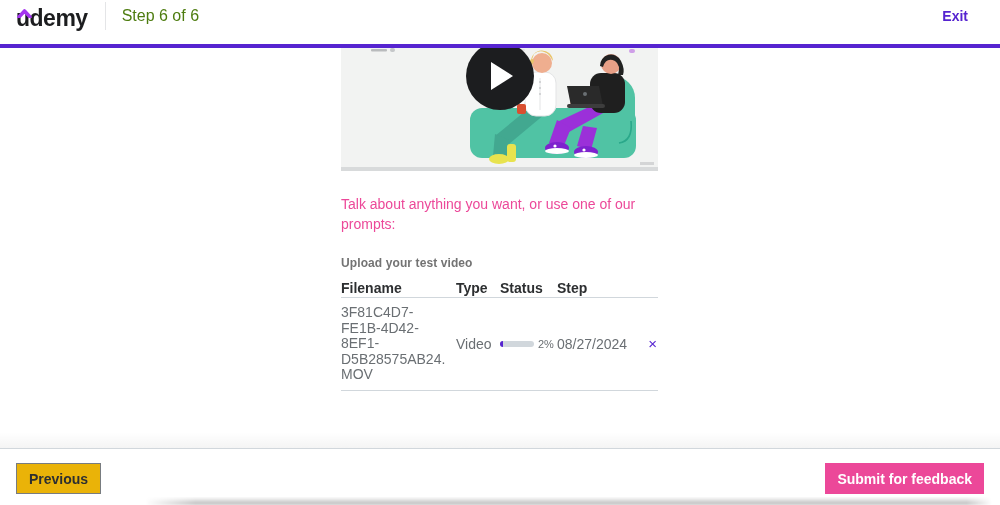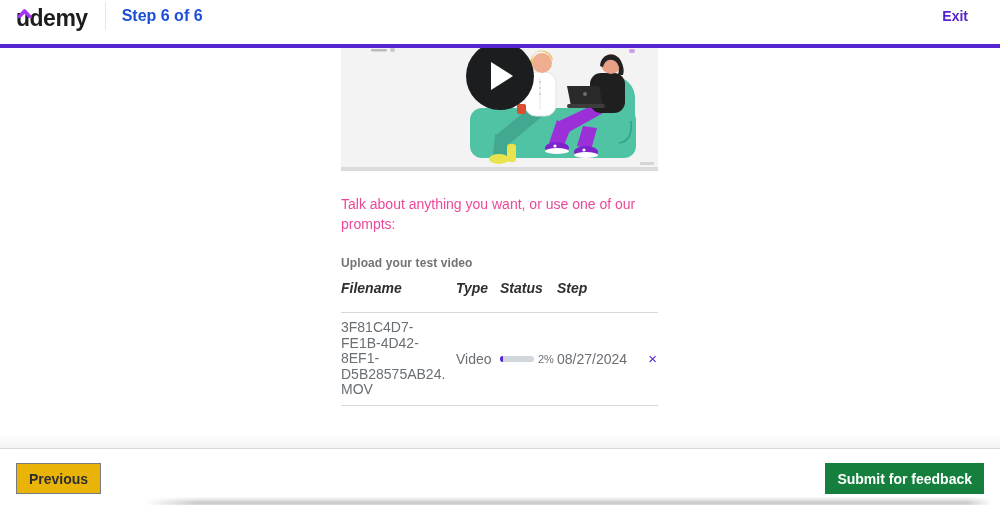--- a/index.html
+++ b/index.html
@@ -5,21 +5,21 @@
   * { margin:0; padding:0; box-sizing:border-box; }
   html,body { background:#fff; }
   body { font-family:"Liberation Sans", sans-serif; color:#2d2f31; }
   .page { position:relative; width:1000px; height:505px; background:#fff; overflow:hidden; }
 
   
   .header { position:absolute; top:0; left:0; right:0; height:32px; display:flex; align-items:center; background:#fff; }
   .logo { position:relative; margin-left:16px; font-size:23px; font-weight:700; letter-spacing:-0.5px; color:#1c1d1f; line-height:1; padding-top:4px; }
   .logo .caret { position:absolute; top:-4px; left:1px; width:15px; height:9px; }
   .header-divider { width:1px; height:28px; background:#e4e5e7; margin:0 16px 0 17px; }
-  .step-label { font-size:16px; color:#1d4ed8;font-weight:bold; }
+  .step-label { font-size:16px; color:#4d7c0f; }
   .header-spacer { flex:1; }
   .exit-link { margin-right:32px; font-size:14px; font-weight:700; color:#5624d0; cursor:pointer; background:none; border:none; font-family:inherit; }
   .progress-bar { position:absolute; top:44px; left:0; width:100%; height:4px; }
 
   
   .content { position:absolute; left:341px; top:48px; width:317px; }
 
   .video-box { position:relative; width:317px; height:123px; background:#f2f3f2; overflow:hidden; cursor:pointer; }
   .video-box svg { display:block; }
   .play-btn { position:absolute; left:125px; top:-6px; width:68px; height:68px; border-radius:50%; background:#1c1d1f; border:none; cursor:pointer; }
@@ -29,21 +29,21 @@
 
   .intro { margin-top:24px; font-size:14px; line-height:1.4; color:#ec4899; }
   .prompts { margin-top:12px; margin-left:21px; font-size:14px; color:#2d2f31; }
   .prompts li { margin-top:5px; line-height:1.35; }
 
   .upload-heading { margin-top:22px; font-size:12px; font-weight:700; color:#737373; letter-spacing:0.1px; }
 
   
   .upload-table { margin-top:10px; width:317px; }
   .t-head, .t-row { display:grid; grid-template-columns:115px 44px 57px 86px 1fr; align-items:center; }
-  .t-head { border-bottom:1px solid #d1d7dc; padding:0 0 16px 0;font-style:italic; }
+  .t-head { border-bottom:1px solid #d1d7dc; padding:0 0 1px 0; }
   .t-head > div { font-size:14px; font-weight:700; color:#2d2f31; }
   .t-row { border-bottom:1px solid #d1d7dc; padding:7px 0; }
   .cell { font-size:14px; color:#6a6f73; }
   .cell.filename { width:108px; overflow-wrap:anywhere; line-height:15.5px; }
   .cell.status { display:flex; align-items:center; gap:4px; }
   .track { width:34px; height:6px; background:#d1d7dc; border-radius:3px; position:relative; overflow:hidden; }
   .fill { position:absolute; left:0; top:0; height:100%; width:3px; background:#5624d0; }
   .pct { font-size:11px; color:#6a6f73; }
   .delete-btn { justify-self:end; background:none; border:none; color:#5624d0; font-size:15px; font-weight:500; cursor:pointer; line-height:1; font-family:inherit; padding:0 1px; }
 
@@ -169,18 +169,18 @@
         </div>
         <div class="cell date">08/27/2024</div>
         <button class="delete-btn">×</button>
       </div>
     </div>
 
   </div>
 
   <div class="footer">
     <button class="btn-previous">Previous</button>
-    <button class="btn-submit" style="background:#15803d;">Submit for feedback</button>
+    <button class="btn-submit" style="background:#ec4899;">Submit for feedback</button>
   </div>
 
   <div class="bottom-shadow"></div>
 
 </div>
 
 </body></html>

